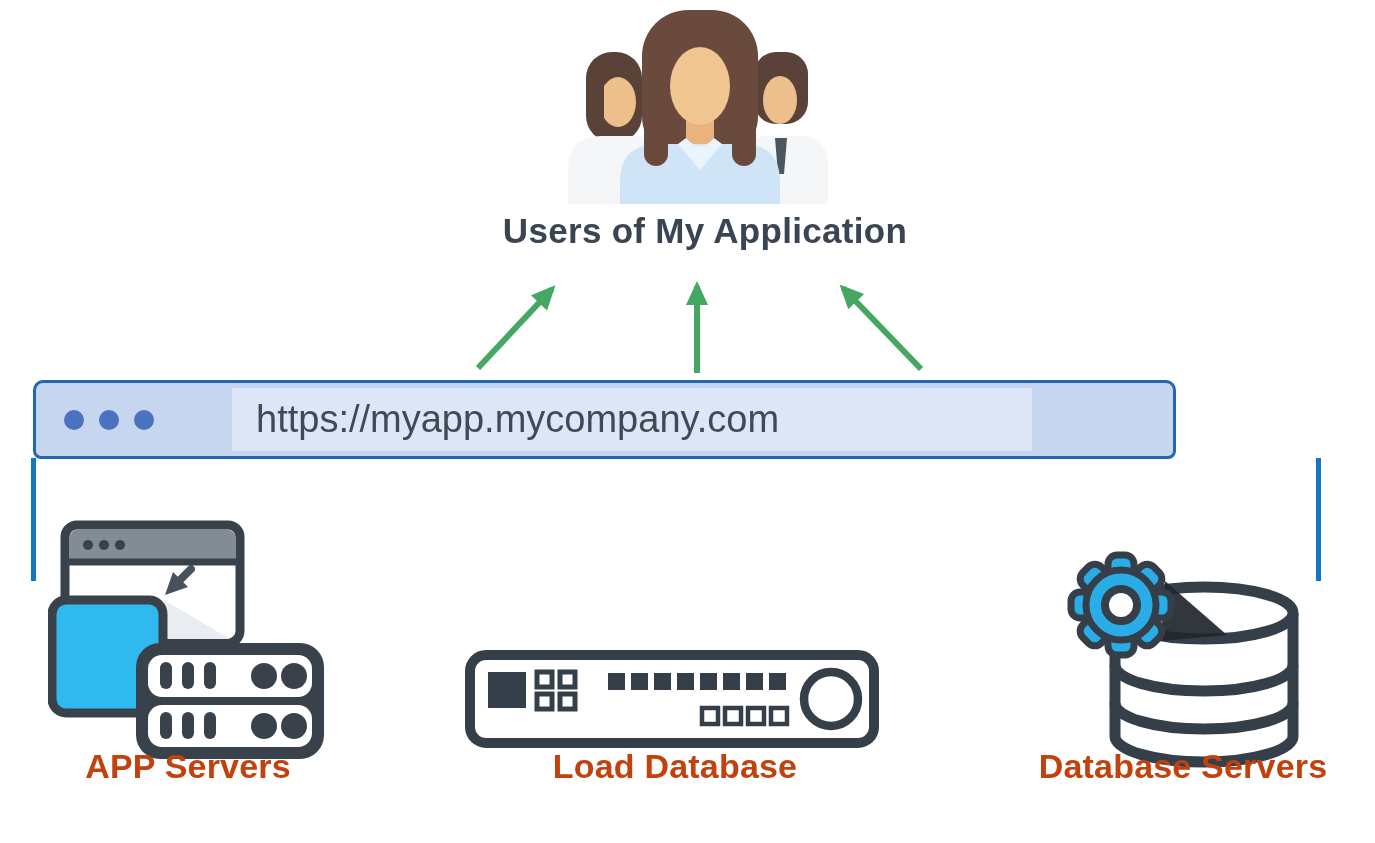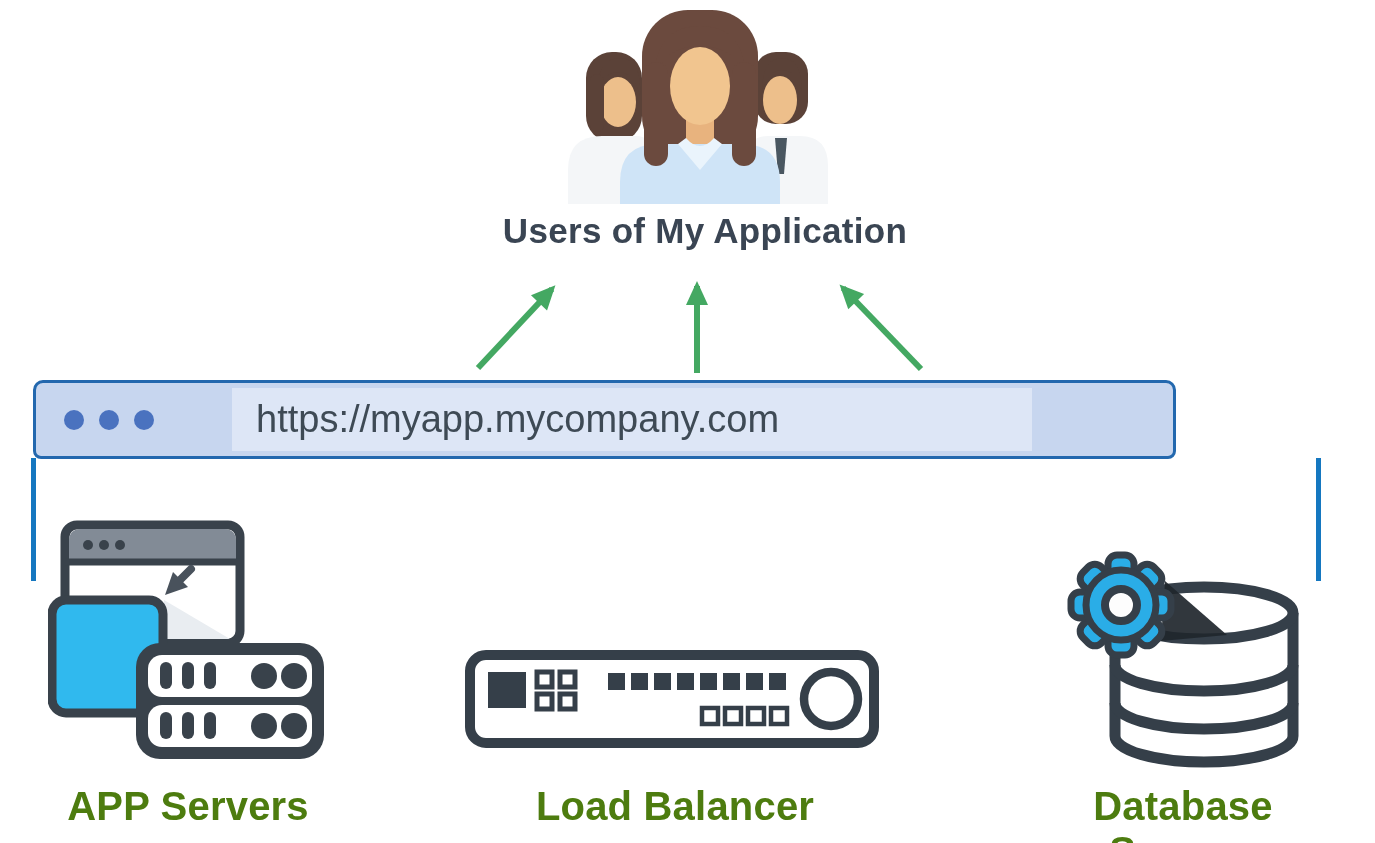--- a/index.html
+++ b/index.html
@@ -8,22 +8,22 @@
     font-family:"Liberation Sans", sans-serif; overflow:hidden;
   }
   .abs { position:absolute; }
 
   
   .diagram-title {
     position:absolute; top:211px; left:345px; width:720px; text-align:center;
     font-size:35px; font-weight:700; color:#3a4553; letter-spacing:0.3px;
   }
   .node-label {
-    position:absolute; top:784px; width:320px; text-align:center;
-    font-size:40px; font-weight:700; color:#4d7c0f; letter-spacing:0.2px;
+    position:absolute; top:747px; width:320px; text-align:center;
+    font-size:34px; font-weight:700; color:#c2410c; letter-spacing:0.2px;
   }
   .label-app { left:28px; }
   .label-lb  { left:515px; }
   .label-db  { left:1023px; }
 
   
   .browser-bar {
     position:absolute; left:33px; top:380px; width:1143px; height:79px;
     background:#c7d6ef; border:3px solid #2368ae;
     border-radius:10px 10px 8px 8px; box-sizing:border-box;
@@ -180,16 +180,16 @@
         <rect x="53" y="12" width="26" height="100" rx="9" transform="rotate(45 66 62)"></rect>
         <rect x="53" y="12" width="26" height="100" rx="9" transform="rotate(90 66 62)"></rect>
         <rect x="53" y="12" width="26" height="100" rx="9" transform="rotate(135 66 62)"></rect>
       </g>
       <circle cx="66" cy="62" r="35" fill="#2aade7" stroke="#353f49" stroke-width="7"></circle>
       <circle cx="66" cy="62" r="16" fill="#fdfdfd" stroke="#353f49" stroke-width="8"></circle>
     </g>
   </svg>
 
   <div class="node-label label-app">APP Servers</div>
-  <div class="node-label label-lb">Load Balancer</div>
+  <div class="node-label label-lb">Load Database</div>
   <div class="node-label label-db">Database Servers</div>
 
 </div>
 
 </body></html>

